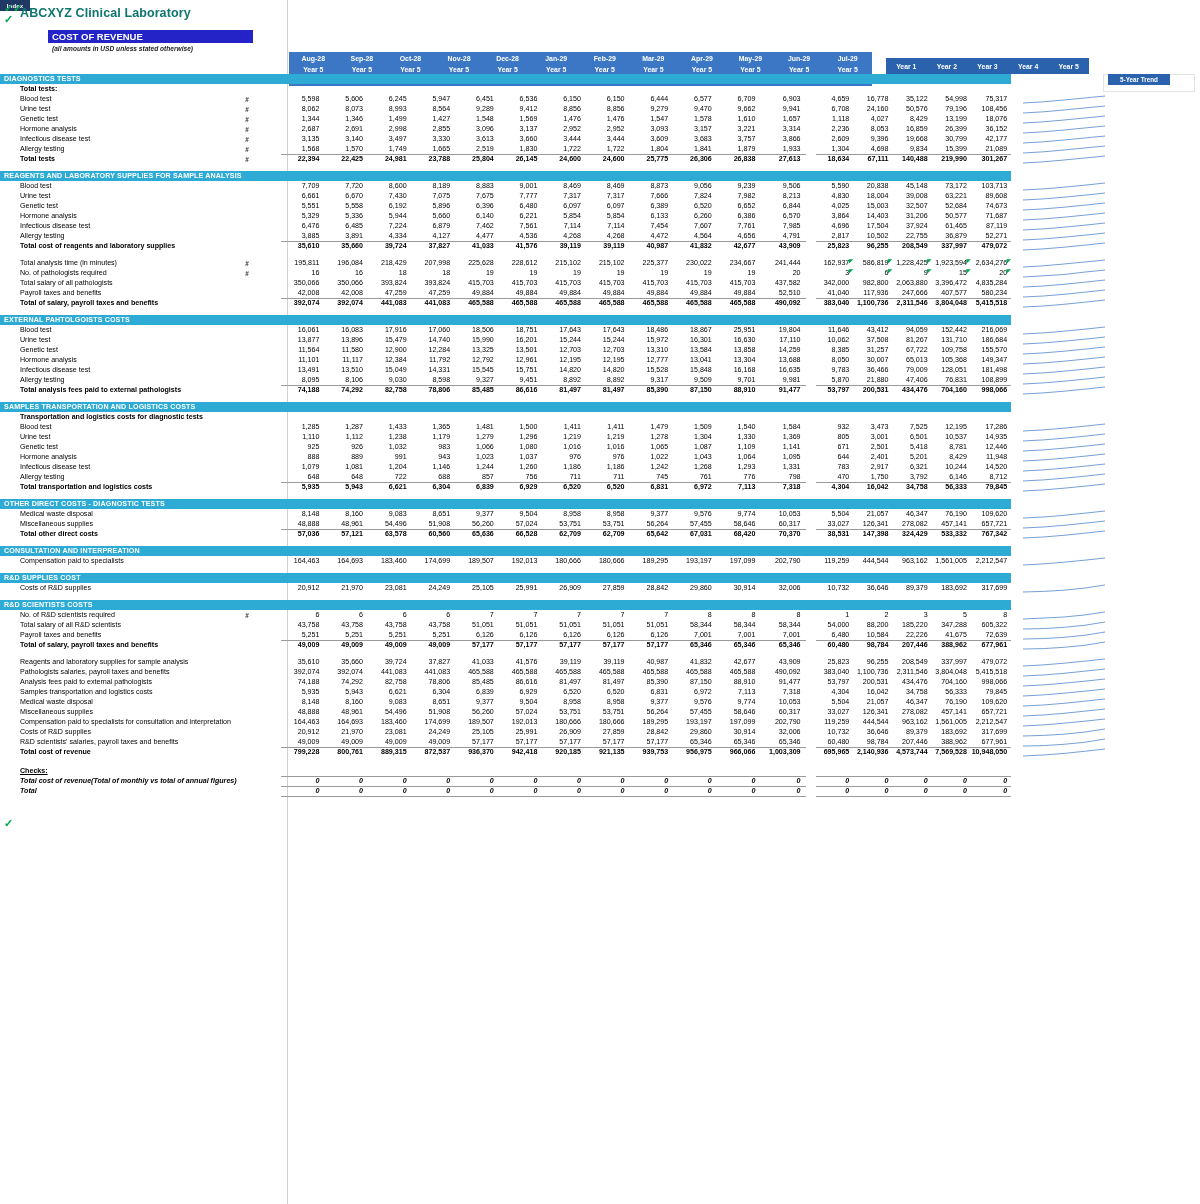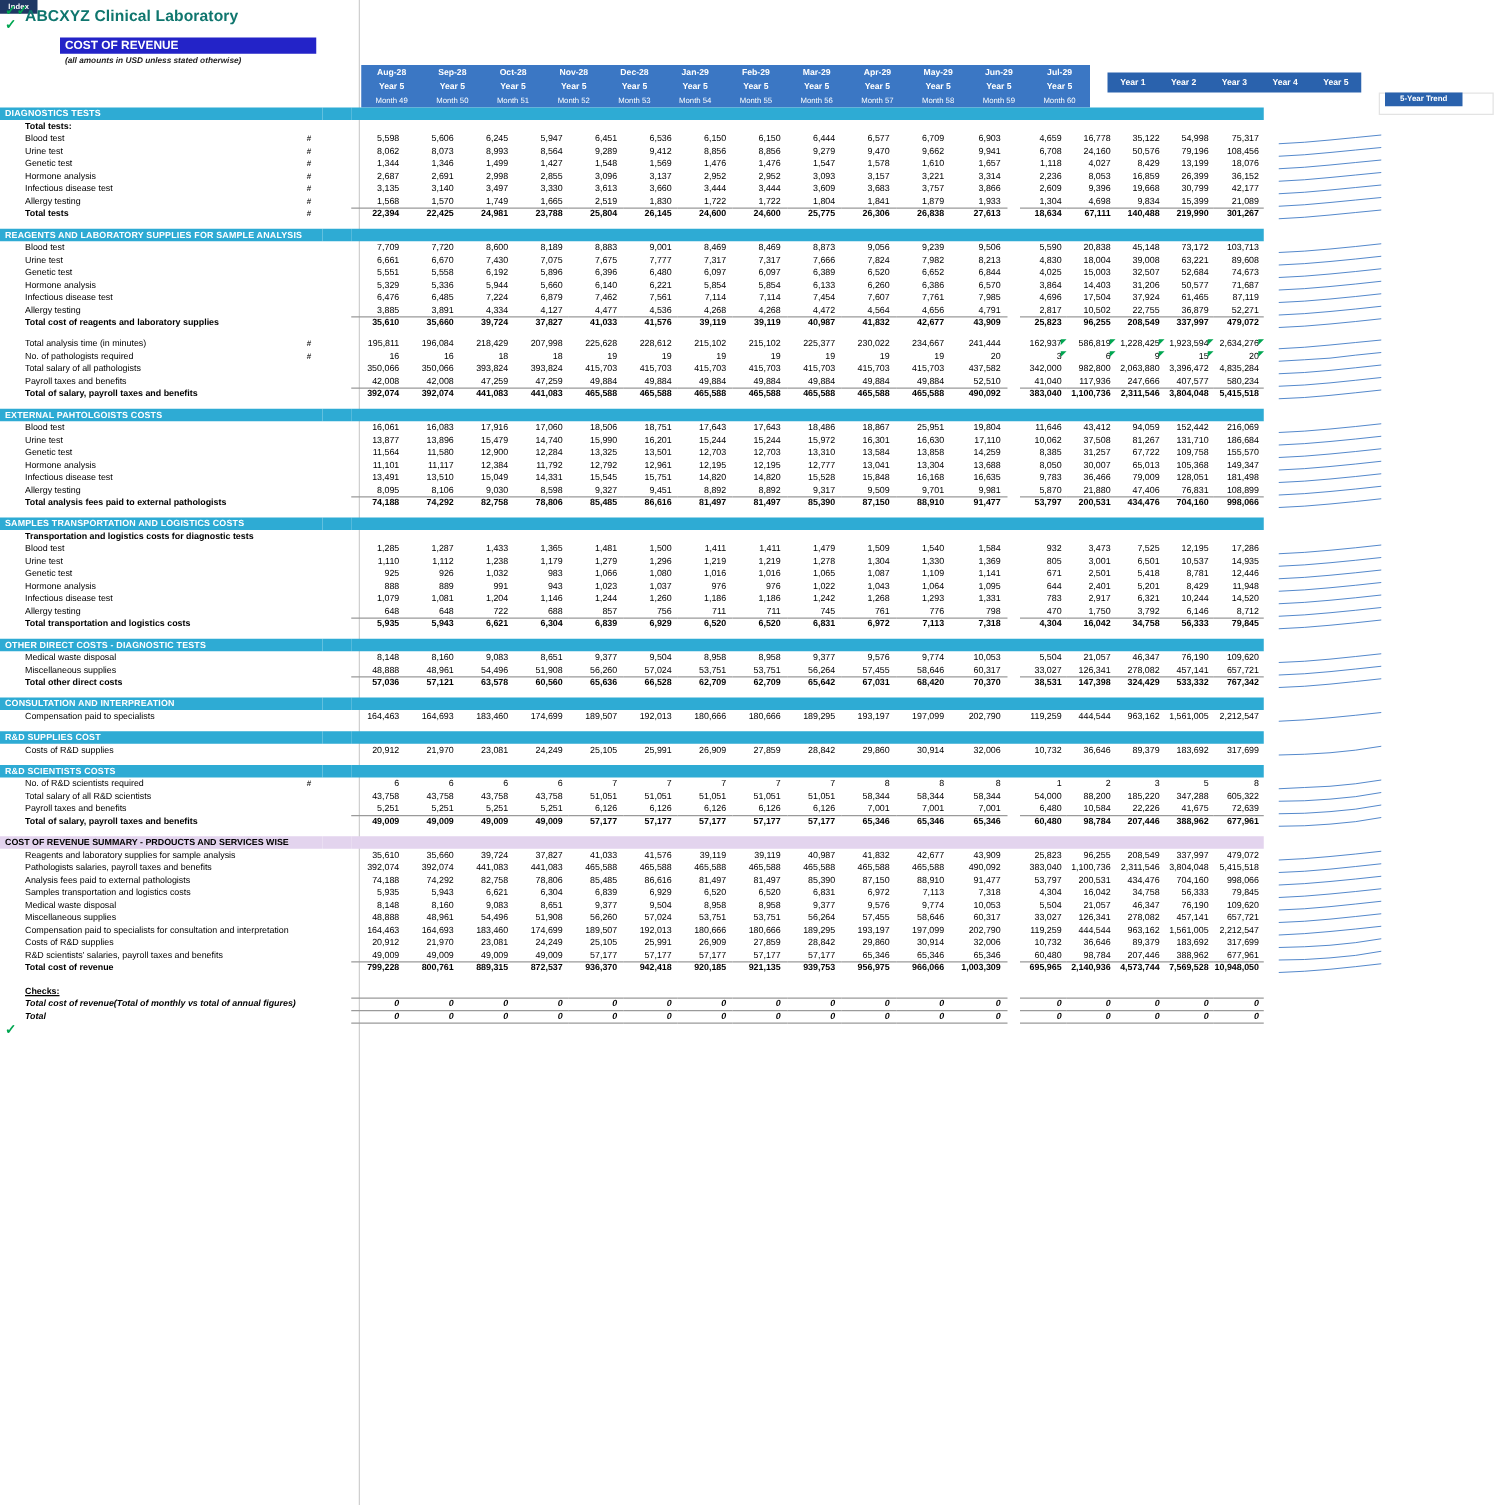--- a/index.html
+++ b/index.html
@@ -84,21 +84,21 @@
     display: flex; align-items: center; justify-content: center;
   }
   .trend-frame {
     position: absolute; left: 1103px; top: 74px; width: 92px; height: 18px;
     border: 1px solid #e3e3e3; box-sizing: border-box;
   }
 
   
   table.grid { border-collapse: collapse; table-layout: fixed; }
   .tbl {
-    position: absolute; left: 0; top: 86px; width: 1112px;
+    position: absolute; left: 0; top: 74px; width: 1112px;
   }
   col.c-label { width: 230px; }
   col.c-unit  { width: 27px; }
   col.c-gap0  { width: 32px; }
   col.c-mon   { width: 48.5px; }
   col.c-gap1  { width: 14px; }
   col.c-yr    { width: 40.6px; }
   col.c-gap2  { width: 15px; }
   col.c-trend { width: 92px; }
 
@@ -1611,27 +1611,20 @@
             <td>
               <svg class="sparkline" width="84" height="9" viewBox="0 0 84 9">
                 <polyline points="1.0,8.0 21.5,7.6 42.0,6.3 62.5,4.3 83.0,1.0" fill="none" stroke="#3b77c4" stroke-width="0.7"></polyline>
               </svg>
             </td>
           </tr>
           <tr class="spacer">
             <td colspan="23" style="height: 7px;"></td>
           </tr>
           <tr class="r">
-            <td colspan="2" class="sect-summary">COST OF REVENUE SUMMARY - PRDOUCTS AND SERVICES WISE</td>
-            <td colspan="1" class="sect-summary-blank"></td>
-            <td colspan="13" class="sect-summary-blank"></td>
-            <td colspan="5" class="sect-summary-blank"></td>
-            <td colspan="2"></td>
-          </tr>
-          <tr class="r">
             <td class="lbl">Reagents and laboratory supplies for sample analysis</td>
             <td class="unit"></td>
             <td></td>
             <td class="num">35,610</td>
             <td class="num">35,660</td>
             <td class="num">39,724</td>
             <td class="num">37,827</td>
             <td class="num">41,033</td>
             <td class="num">41,576</td>
             <td class="num">39,119</td>

